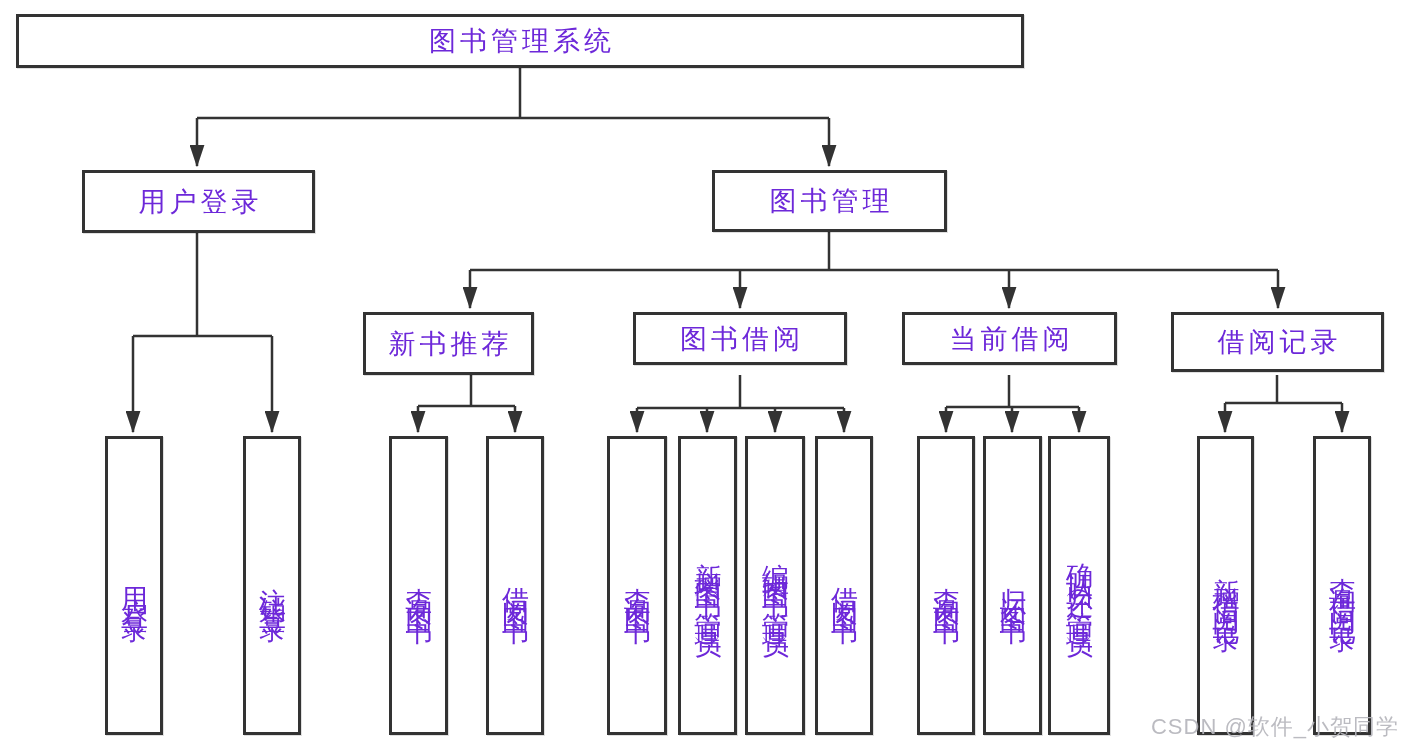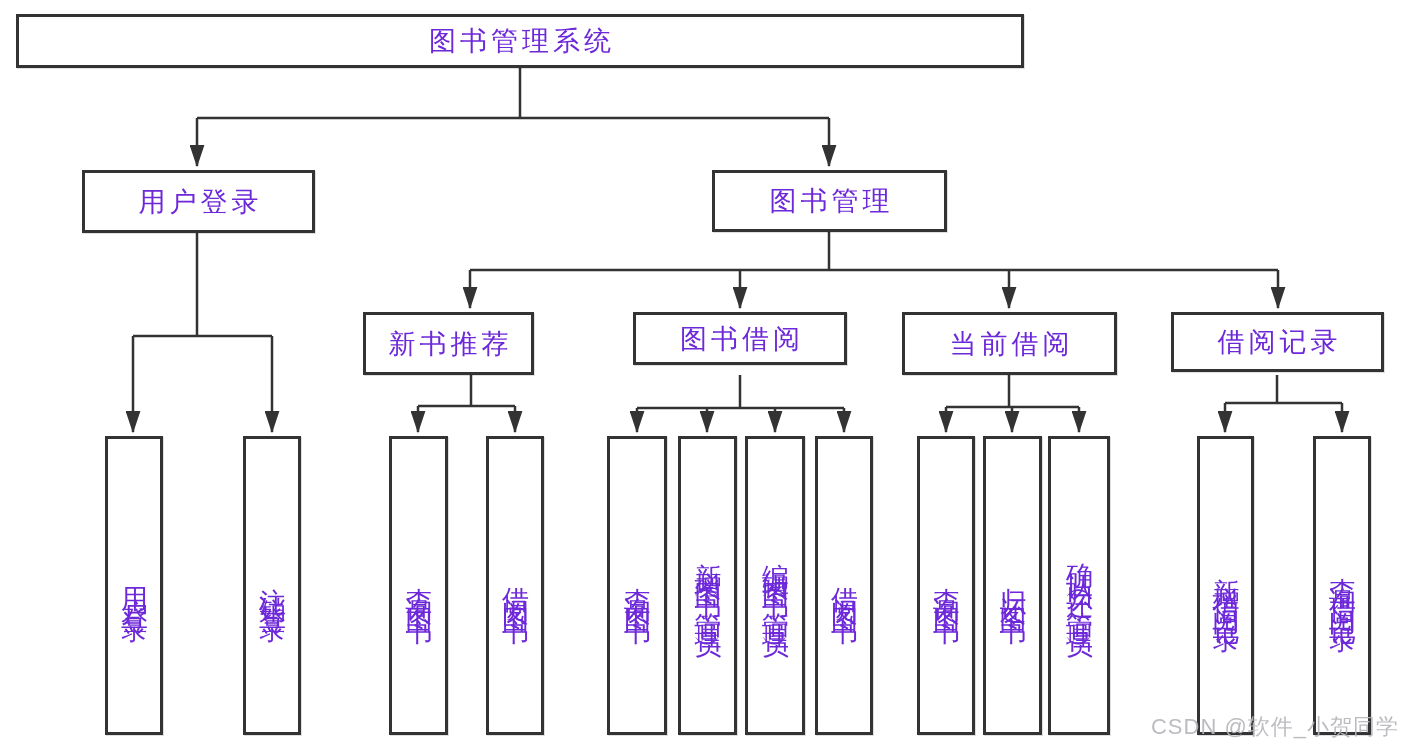--- a/index.html
+++ b/index.html
@@ -44,21 +44,21 @@
     line-height: 1;
   }
   
   .n-root   { left: 16px;  top: 14px;  width: 1008px; height: 54px; }
   
   .n-login  { left: 82px;  top: 170px; width: 233px; height: 63px; }
   .n-mgmt   { left: 712px; top: 170px; width: 235px; height: 62px; }
   
   .n-rec    { left: 363px; top: 312px; width: 171px; height: 63px; }
   .n-bor    { left: 633px; top: 312px; width: 214px; height: 53px; }
-  .n-cur    { left: 902px; top: 312px; width: 215px; height: 63px; }
+  .n-cur    { left: 902px; top: 312px; width: 215px; height: 53px; }
   .n-his    { left: 1171px;top: 312px; width: 213px; height: 60px; }
   
   .leaf { top: 436px; height: 299px; }
   .l-userlogin { left: 105px;  width: 58px; }
   .l-logout    { left: 243px;  width: 58px; }
   .l-rec-query { left: 389px;  width: 59px; }
   .l-rec-bor   { left: 486px;  width: 58px; }
   .l-bor-query { left: 607px;  width: 60px; }
   .l-bor-add   { left: 678px;  width: 59px; }
   .l-bor-edit  { left: 745px;  width: 60px; }

